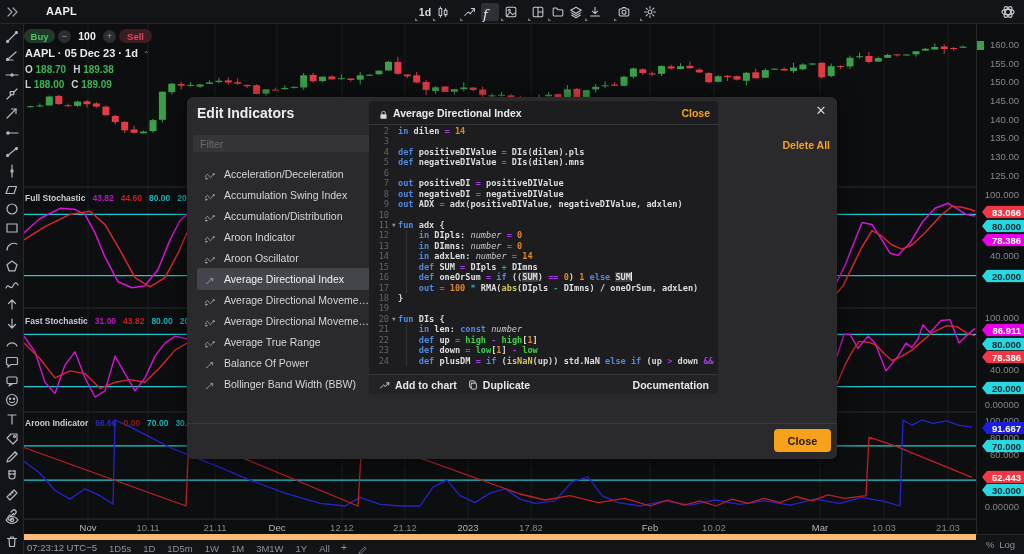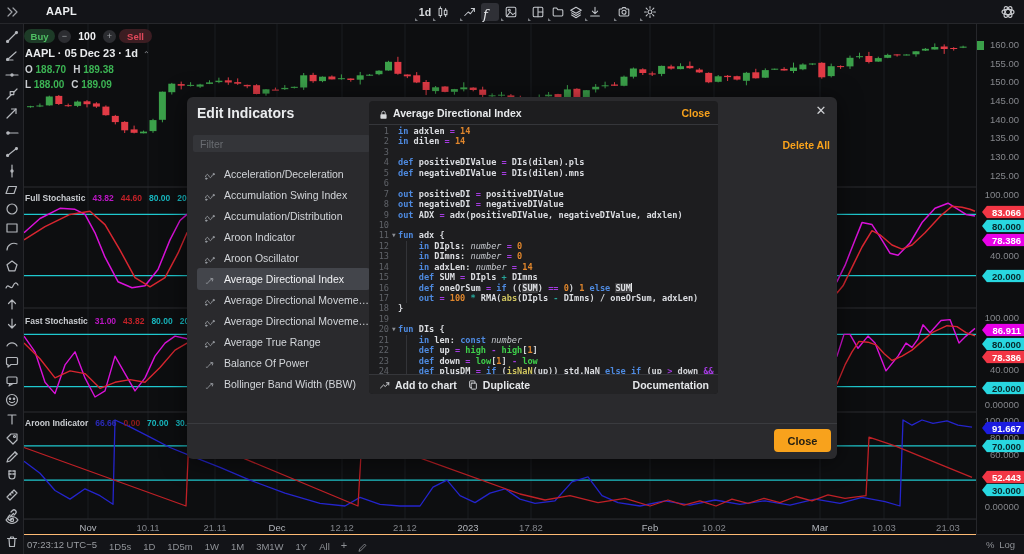--- a/index.html
+++ b/index.html
@@ -50,21 +50,21 @@
   .badge-magenta { background:#e801e8; color:#fff; }
   .badge-blue { background:#1c1ce0; color:#fff; }
   #last-price-marker { position:absolute; left:0px; width:7px; height:9px; background:#3ba04a; }
 
   
   #time-axis { position:absolute; left:24px; top:519px; width:952px; height:15px; background:#0d0e10; border-top:1px solid #1f2024; z-index:5; }
   .time-label { position:absolute; top:2px; font-size:9.5px; color:#84878d; transform:translateX(-50%); }
   .time-label.major { color:#b3b6bc; }
 
   
-  #bottombar { position:absolute; left:24px; top:534px; width:952px; height:20px; background:#131418; border-top:1px solid #fdba74; z-index:5; display:flex; align-items:center; }
+  #bottombar { position:absolute; left:24px; top:534px; width:952px; height:20px; background:#131418; border-top:6px solid #fdba74; z-index:5; display:flex; align-items:center; }
   #btm-clock { font-size:9.5px; color:#9b9ea3; margin-left:3px; }
   .range-btn { font-size:9.5px; color:#8f9297; margin-left:12px; }
   #range-plus { margin-left:11px; color:#8f9297; font-size:11px; }
   #range-edit { margin-left:10px; color:#8f9297; }
   #btm-right { position:absolute; left:976px; top:534px; width:48px; height:20px; background:#131418; border-top:1px solid #26272b; z-index:6; display:flex; align-items:center; justify-content:space-between; padding:0 9px 0 10px; font-size:9.5px; color:#8f9297; }
 
   
   #dialog { position:absolute; left:187px; top:97px; width:650px; height:362px; background:#2a2a2d; border-radius:6px; box-shadow:0 2px 24px rgba(0,0,0,.55); z-index:40; }
   #dialog-title { position:absolute; left:10px; top:8px; font-size:14px; font-weight:bold; color:#eaecee; }
   #dialog-close-x { position:absolute; right:9px; top:7px; width:14px; height:14px; color:#cfd1d4; font-size:13px; line-height:14px; text-align:center; }
@@ -773,21 +773,20 @@
     <div id="code-panel" data-interactable="false">
       <div id="code-header" data-interactable="false">
         <div id="lock-icon" data-interactable="false"><svg width="100%" height="100%" viewBox="0 0 16 16" fill="none" stroke="currentColor" stroke-width="1.2" stroke-linecap="round" stroke-linejoin="round">
               <rect x="3.5" y="7" width="9" height="6.5" rx="1" fill="currentColor" stroke="none"></rect>
               <path d="M5.5 7V5a2.5 2.5 0 015 0v2"></path>
             </svg></div>
         <div id="code-title" data-interactable="false">Average Directional Index</div>
         <div id="code-close" data-interactable="true">Close</div>
       </div>
       <div id="code-body" data-interactable="true">
-          <div class="code-line" data-interactable="false"><span class="ln">1</span><span class="fold"></span><span class="tk-k">in </span><span class="tk-i">adxlen </span><span class="tk-o">= </span><span class="tk-n">14</span></div>
           <div class="code-line" data-interactable="false"><span class="ln">2</span><span class="fold"></span><span class="tk-k">in </span><span class="tk-i">dilen </span><span class="tk-o">= </span><span class="tk-n">14</span></div>
           <div class="code-line" data-interactable="false"><span class="ln">3</span><span class="fold"></span></div>
           <div class="code-line" data-interactable="false"><span class="ln">4</span><span class="fold"></span><span class="tk-k">def </span><span class="tk-i">positiveDIValue </span><span class="tk-o">= </span><span class="tk-i">DIs</span><span class="tk-p">(</span><span class="tk-i">dilen</span><span class="tk-p">).</span><span class="tk-i">pls</span></div>
           <div class="code-line" data-interactable="false"><span class="ln">5</span><span class="fold"></span><span class="tk-k">def </span><span class="tk-i">negativeDIValue </span><span class="tk-o">= </span><span class="tk-i">DIs</span><span class="tk-p">(</span><span class="tk-i">dilen</span><span class="tk-p">).</span><span class="tk-i">mns</span></div>
           <div class="code-line" data-interactable="false"><span class="ln">6</span><span class="fold"></span></div>
           <div class="code-line" data-interactable="false"><span class="ln">7</span><span class="fold"></span><span class="tk-k">out </span><span class="tk-i">positiveDI </span><span class="tk-o">= </span><span class="tk-i">positiveDIValue</span></div>
           <div class="code-line" data-interactable="false"><span class="ln">8</span><span class="fold"></span><span class="tk-k">out </span><span class="tk-i">negativeDI </span><span class="tk-o">= </span><span class="tk-i">negativeDIValue</span></div>
           <div class="code-line" data-interactable="false"><span class="ln">9</span><span class="fold"></span><span class="tk-k">out </span><span class="tk-i">ADX </span><span class="tk-o">= </span><span class="tk-i">adx</span><span class="tk-p">(</span><span class="tk-i">positiveDIValue</span><span class="tk-p">, </span><span class="tk-i">negativeDIValue</span><span class="tk-p">, </span><span class="tk-i">adxlen</span><span class="tk-p">)</span></div>
           <div class="code-line" data-interactable="false"><span class="ln">10</span><span class="fold"></span></div>
           <div class="code-line" data-interactable="false"><span class="ln">11</span><span class="fold">▼</span><span class="tk-k">fun </span><span class="tk-i">adx </span><span class="tk-p">{</span></div>

